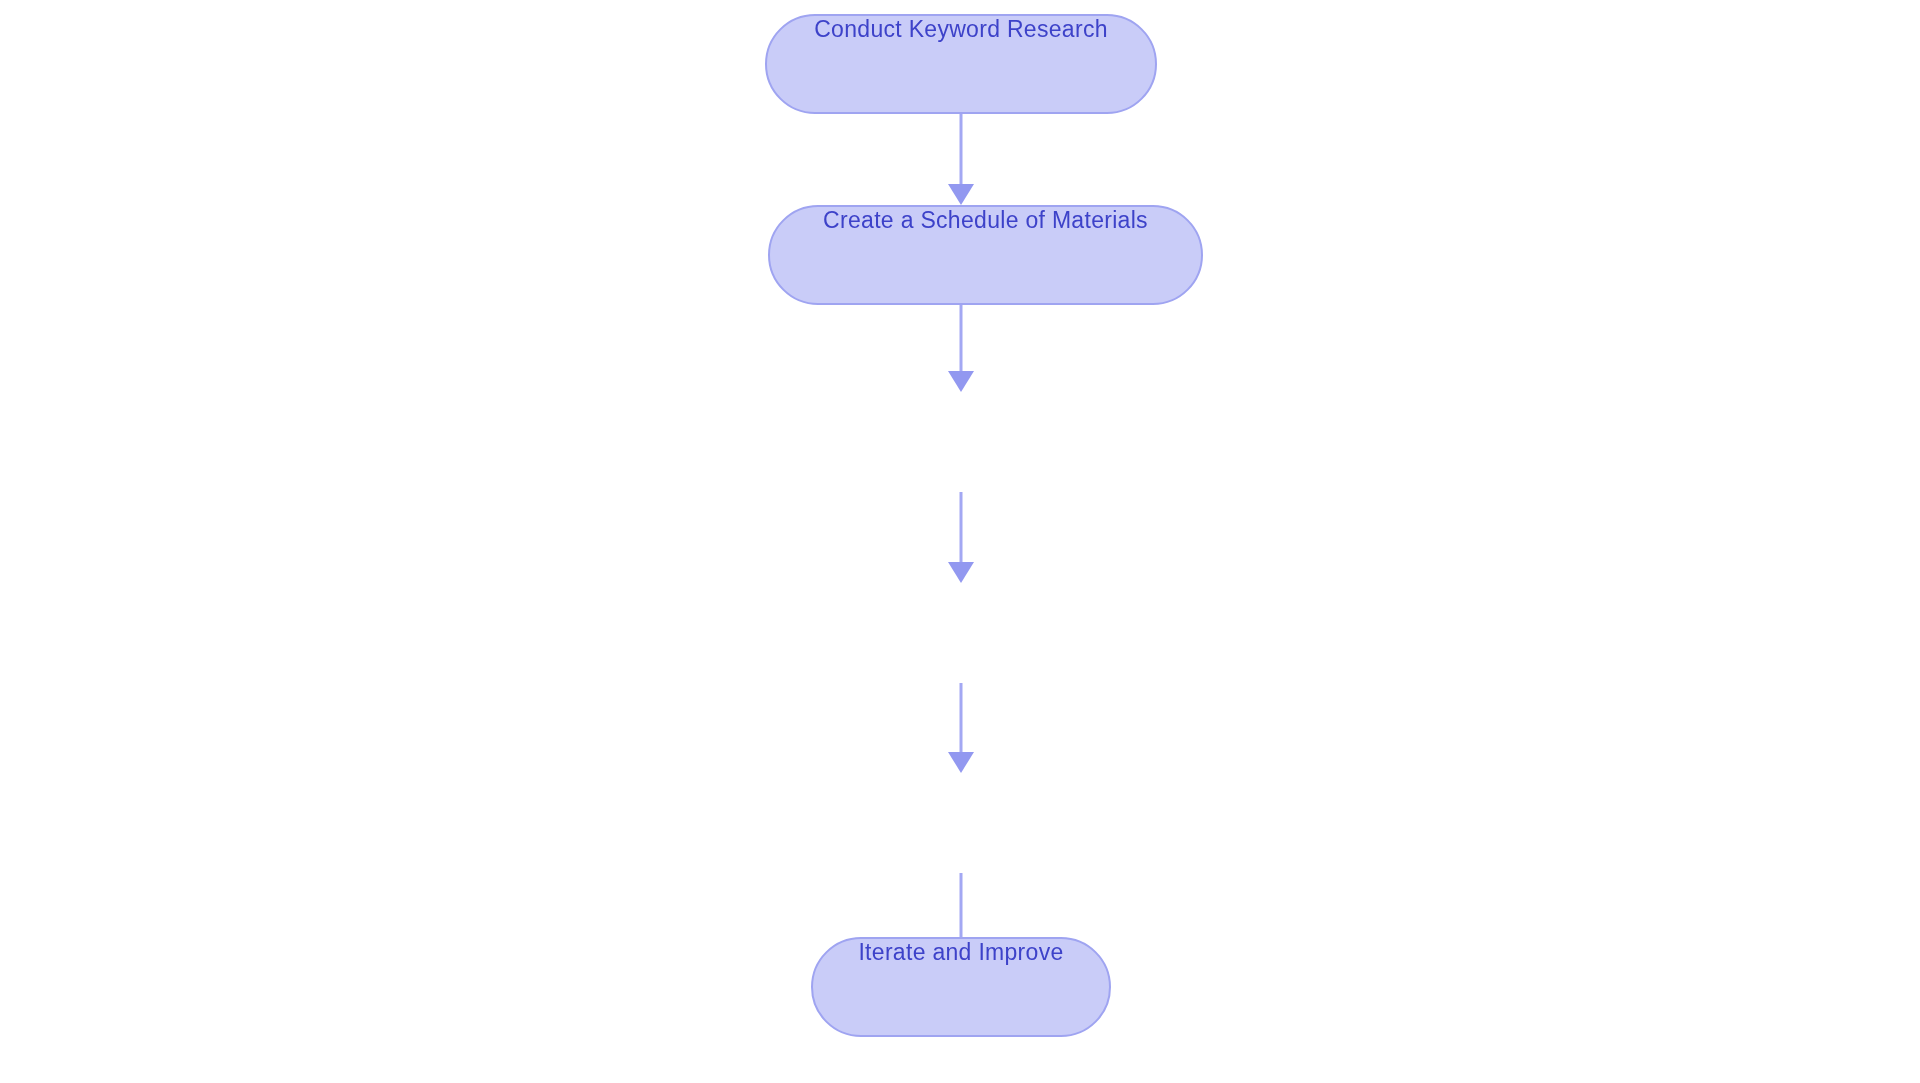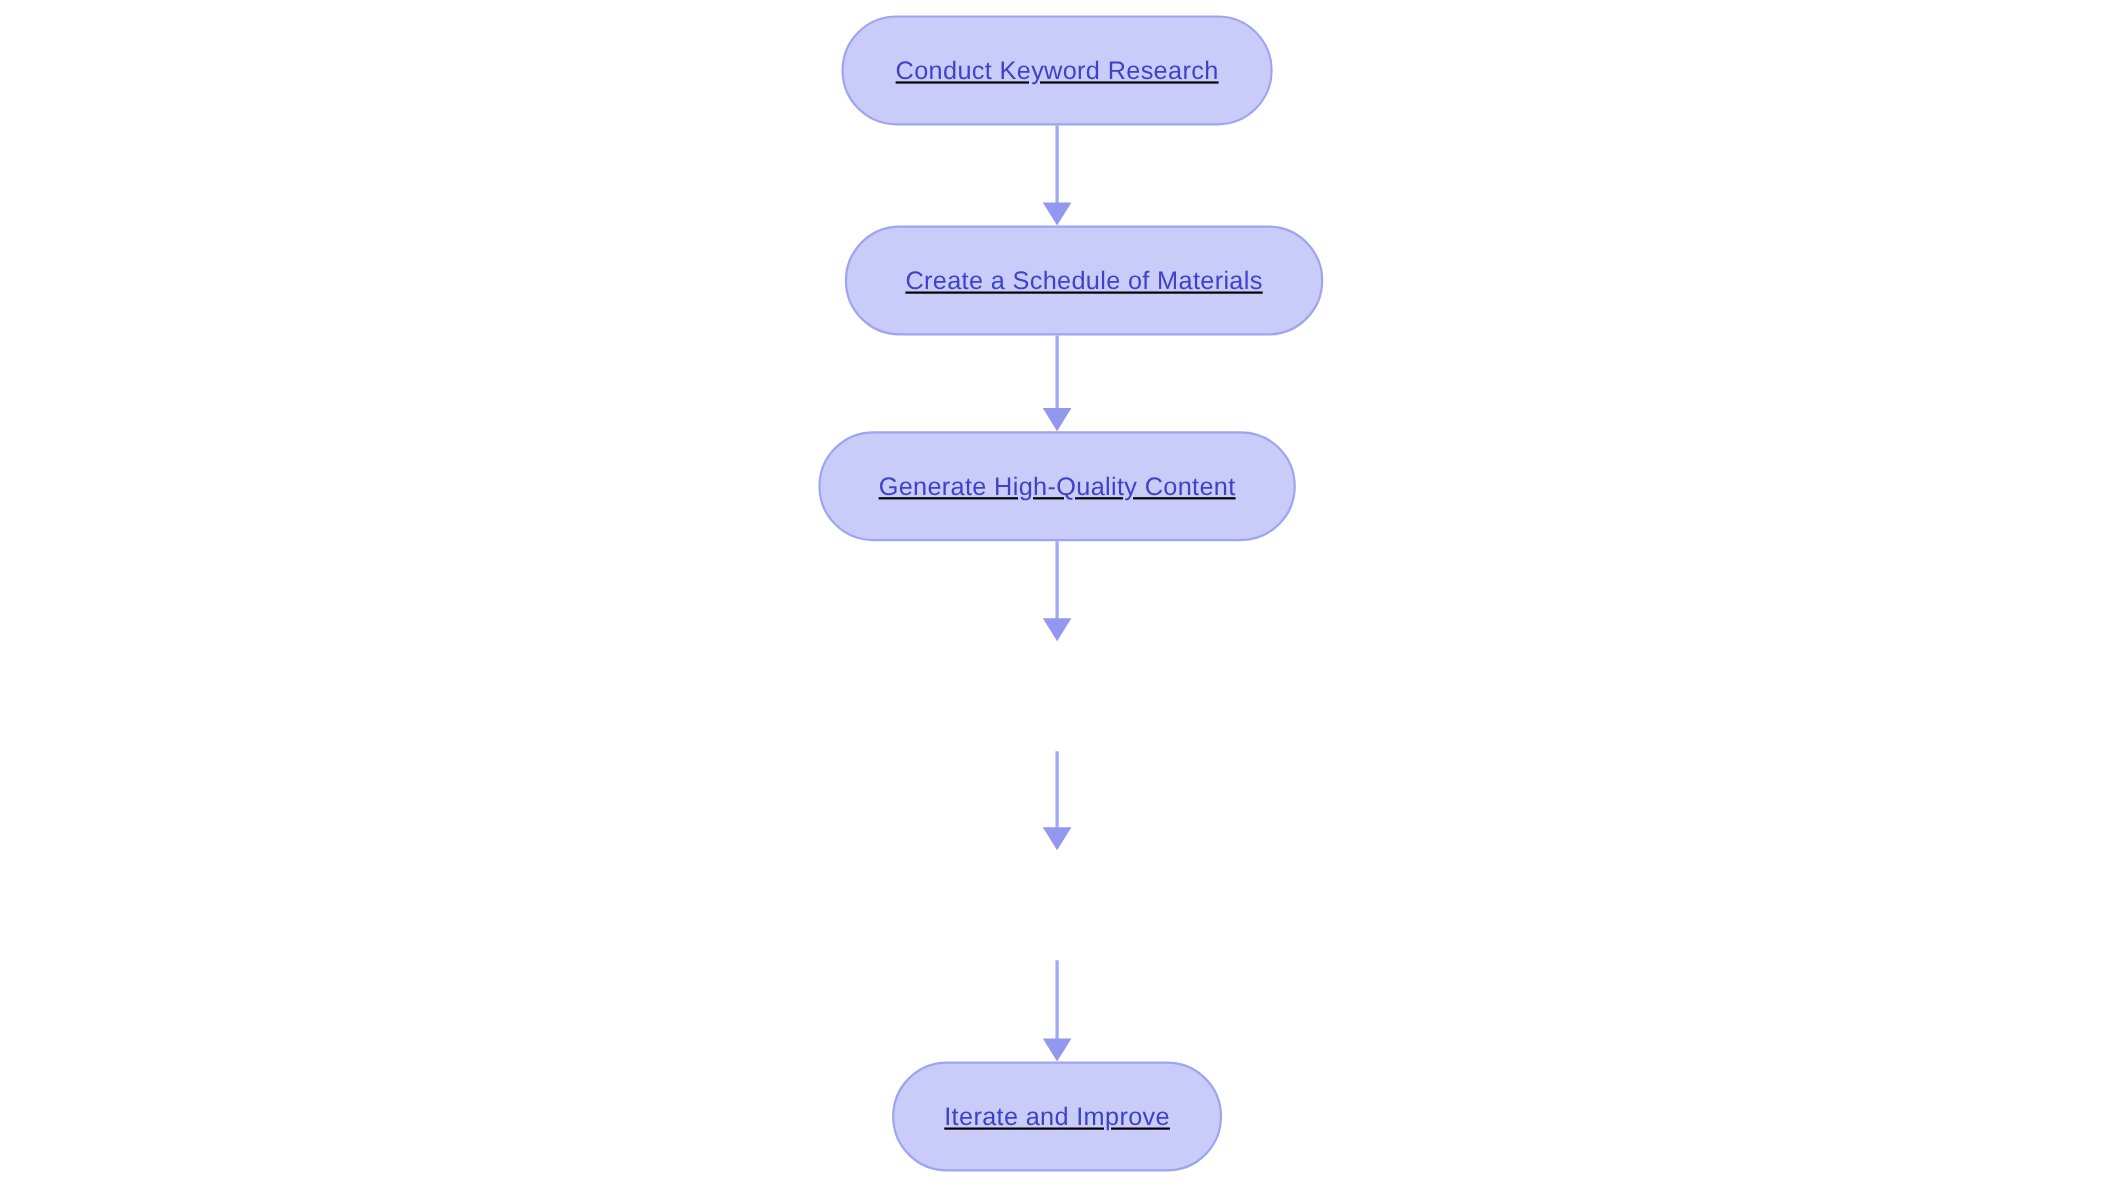--- a/index.html
+++ b/index.html
@@ -16,36 +16,35 @@
     overflow: hidden;
   }
   .node {
     position: absolute;
     height: 100px;
     box-sizing: border-box;
     background: #c9ccf8;
     border: 2px solid #9fa4f1;
     border-radius: 52px;
     display: flex;
-    align-items: center;
+    align-items: flex-start;
     justify-content: center;
-    text-decoration: underline;
   }
   .node span {
     color: #3d42c9;
     font-size: 23px;
     letter-spacing: 0.3px;
     white-space: nowrap;
   }
   .n1 { left: 765px; top: 14px;  width: 392px; }
   .n2 { left: 768px; top: 205px; width: 435px; }
   .n3 { left: 744px; top: 392px; width: 434px; }
   .n4 { left: 826px; top: 583px; width: 270px; }
   .n5 { left: 801px; top: 773px; width: 320px; }
-  .n6 { left: 811px; top: 965px; width: 300px; }
+  .n6 { left: 811px; top: 937px; width: 300px; }
 
   .arrow {
     position: absolute;
     left: 948px;
     width: 26px;
   }
   .a1 { top: 114px; height: 91px; }
   .a2 { top: 305px; height: 87px; }
   .a3 { top: 492px; height: 91px; }
   .a4 { top: 683px; height: 90px; }
@@ -88,23 +87,20 @@
 
   <div class="node n2">
     <span>Create a Schedule of Materials</span>
   </div>
 
   <div class="arrow a2">
     <div class="shaft"></div>
     <div class="head"></div>
   </div>
 
-  <div class="node n3">
-    <span>Generate High-Quality Content</span>
-  </div>
 
   <div class="arrow a3">
     <div class="shaft"></div>
     <div class="head"></div>
   </div>
 
 
   <div class="arrow a4">
     <div class="shaft"></div>
     <div class="head"></div>

